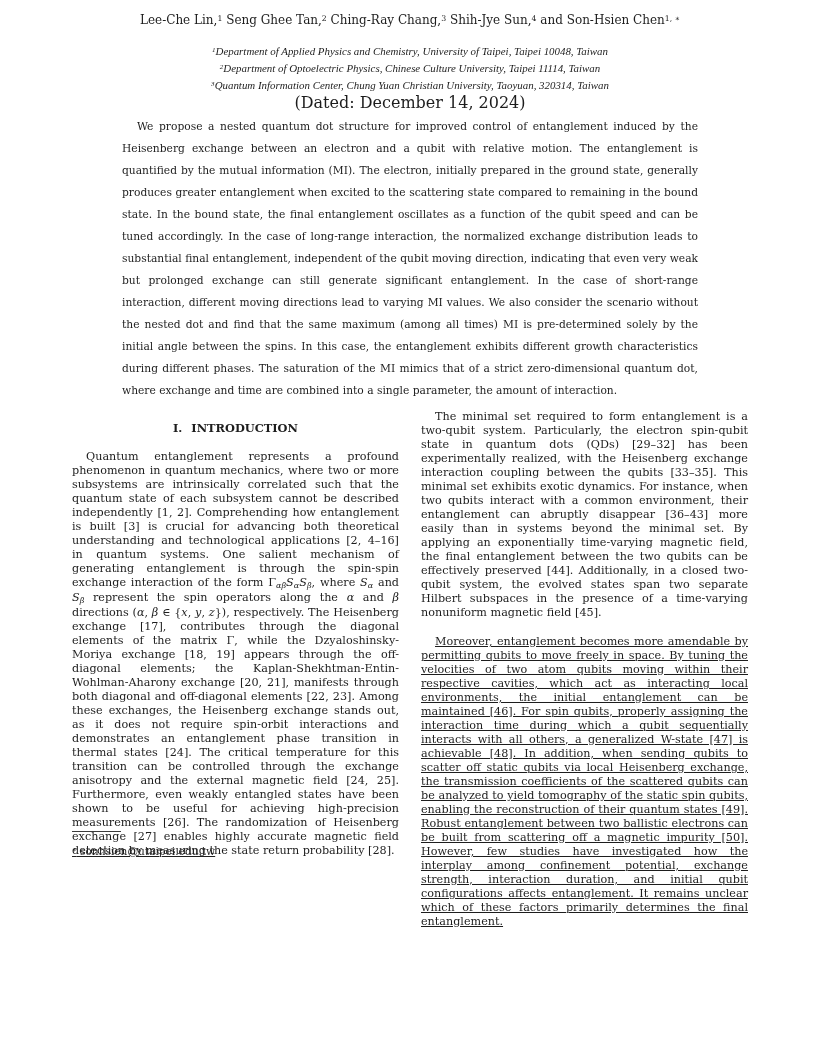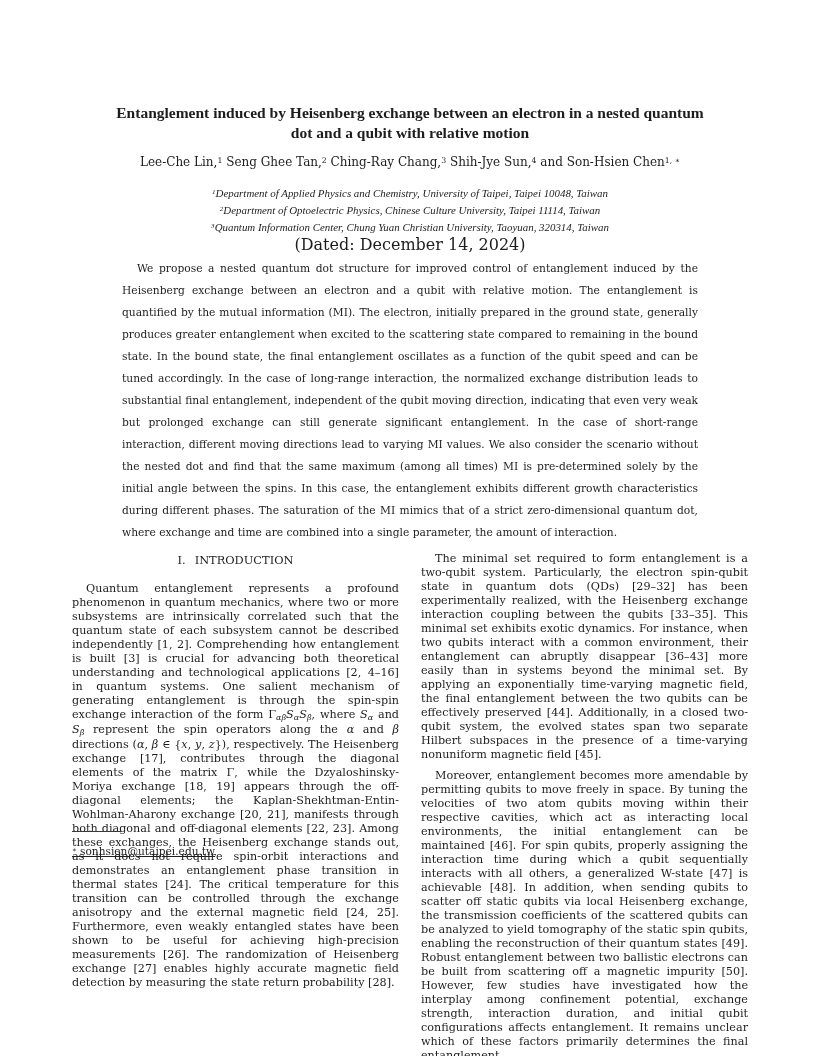--- a/index.html
+++ b/index.html
@@ -27,41 +27,40 @@
     margin: 6px 50px 0;
     font-size: 10.7px; line-height: 22px;
     text-align: justify; text-indent: 15px;
     min-height: 193px;
     hyphens: auto;
   }
 
   .columns { display: flex; gap: 22px; margin-top: 8px; }
   .col { width: 327px; font-size: 11.2px; line-height: 14px; text-align: justify; hyphens: auto; }
 
-  .section-heading { text-align: center; font-weight: normal; font-size: 11.4px; line-height: 14px; margin: 1px 0 15px; }
+  .section-heading { text-align: center; font-weight: bold; font-size: 11.4px; line-height: 14px; margin: 11px 0 15px; }
   .sec-num { margin-right: 9px; }
 
   .body-par { margin: 0; text-indent: 14px; }
-  .body-par + .body-par { margin-top: 7px; }
+  .body-par + .body-par { margin-top: 15px; text-decoration: underline; }
 
   .seg-sup { font-size: 0.65em; position: relative; top: -0.45em; }
   .seg-sub { font-size: 0.72em; font-style: italic; position: relative; top: 0.25em; }
   .seg-i { font-style: italic; }
 
   .footnote { position: absolute; left: 72px; top: 831px; width: 327px; text-decoration: underline; }
   .footnote-rule { width: 49px; height: 0; border-top: 1.2px solid #3a3a3a; }
   .footnote-text { margin: 13px 0 0; font-size: 10.6px; line-height: 13px; }
 </style>
 </head>
 <body>
 
 <div class="page">
   <div class="content">
 
-    <h1 class="title">Entanglement induced by Heisenberg exchange between an electron in a nested quantum dot and a qubit with relative motion</h1>
 
     <div class="authors"><span>Lee-Che Lin,</span><span class="seg-sup">1</span><span> Seng Ghee Tan,</span><span class="seg-sup">2</span><span> Ching-Ray Chang,</span><span class="seg-sup">3</span><span> Shih-Jye Sun,</span><span class="seg-sup">4</span><span> and Son-Hsien Chen</span><span class="seg-sup">1, ∗</span></div>
 
     <div class="affiliations">
       <div class="affil"><span class="seg-sup">1</span><span>Department of Applied Physics and Chemistry, University of Taipei, Taipei 10048, Taiwan</span></div>
       <div class="affil"><span class="seg-sup">2</span><span>Department of Optoelectric Physics, Chinese Culture University, Taipei 11114, Taiwan</span></div>
       <div class="affil"><span class="seg-sup">3</span><span>Quantum Information Center, Chung Yuan Christian University, Taoyuan, 320314, Taiwan</span></div>
     </div>
 
     <div class="dated">(Dated: December 14, 2024)</div>

